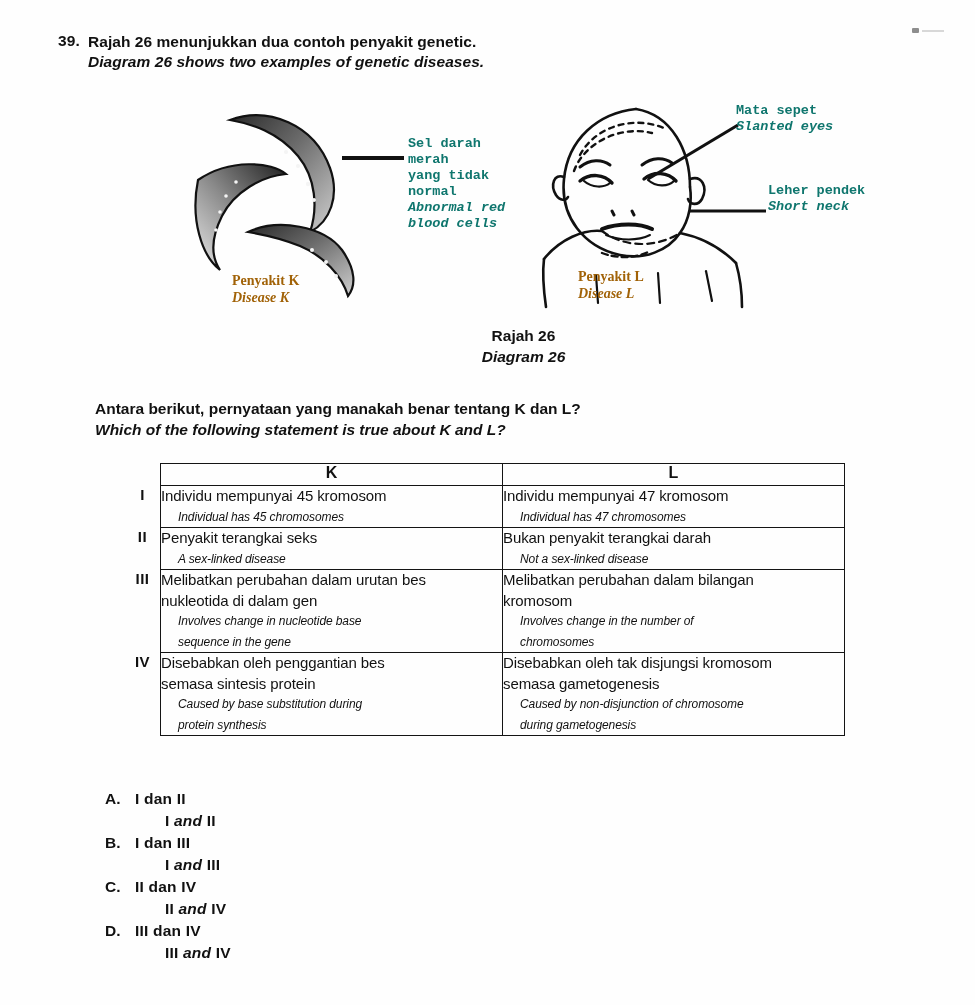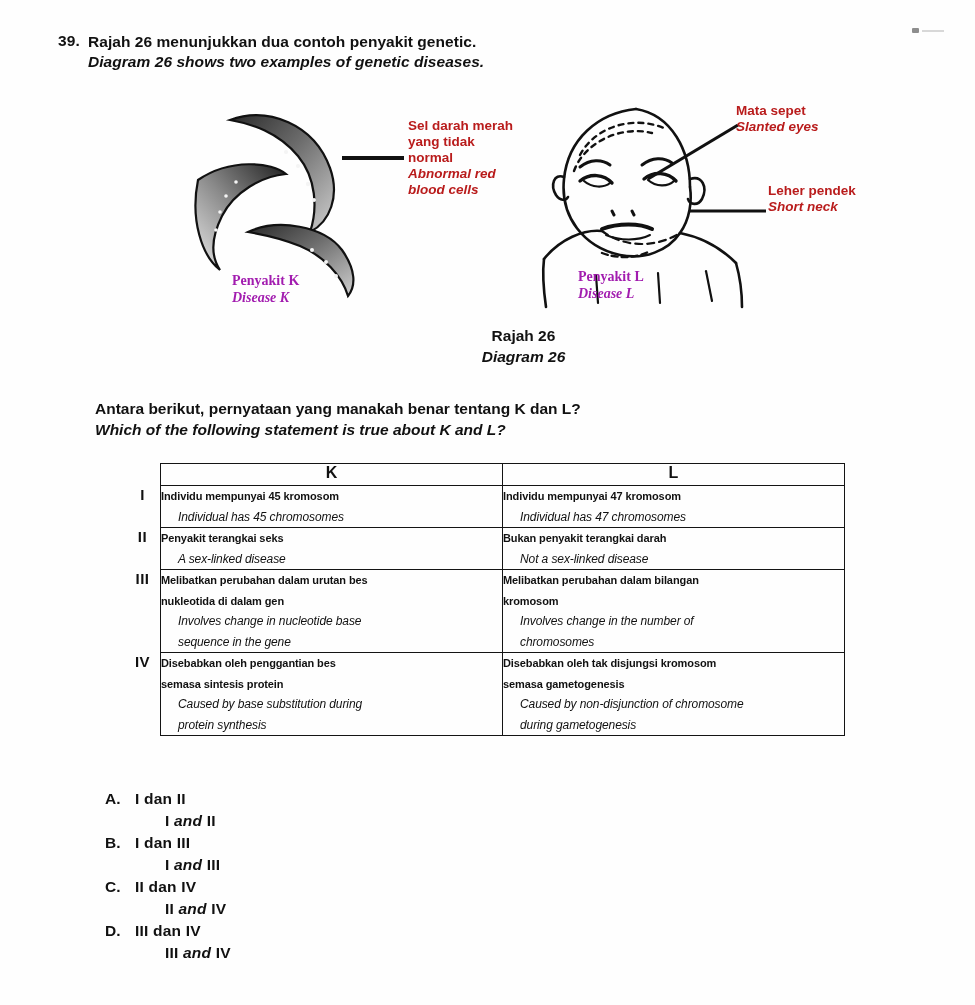--- a/index.html
+++ b/index.html
@@ -70,37 +70,37 @@
   }
 
   .fig {
     position: absolute;
   }
   .fig-left { left: 190px; top: 5px; width: 330px; height: 210px; }
   .fig-right { left: 540px; top: 0px; width: 340px; height: 215px; }
 
   .callout {
     position: absolute;
-    font-family: Liberation Sans, sans-serif;
-    color: #b91c1c;
+    font-family: Liberation Mono, monospace;
+    color: #0f766e;
   }
   .callout .ln {
     font-size: 13.5px;
     line-height: 16px;
     font-weight: 700;
   }
   .callout .ln.it {
     font-style: italic;
   }
 
   .disease-label {
     position: absolute;
     font-family: "Liberation Serif", serif;
     font-weight: 700;
-    color: #a21caf;
+    color: #a16207;
   }
   .disease-label .ln {
     font-size: 14px;
     line-height: 17px;
   }
   .disease-label .ln.it { font-style: italic; }
 
   
   .dia-caption {
     position: absolute;
@@ -174,23 +174,23 @@
   }
   td.hd {
     border: 1.6px solid #141414;
     text-align: center;
     font-size: 16px;
     font-weight: 600;
     padding: 2px 0 3px 0;
     height: 21px;
   }
   .cell .t-bm {
-    font-size: 11px;
+    font-size: 15px;
     line-height: 20.5px;
-    font-weight: 700;
+    font-weight: 400;
     letter-spacing: -0.1px;
   }
   .cell .t-en {
     font-size: 12px;
     line-height: 20.5px;
     font-style: italic;
     font-weight: 400;
     letter-spacing: -0.1px;
     margin-left: 17px;
   }
@@ -303,21 +303,21 @@
           <circle cx="30" cy="112" r="1.8"></circle>
             <circle cx="26" cy="130" r="1.8"></circle>
           <circle cx="122" cy="150" r="2"></circle>
             <circle cx="136" cy="162" r="2"></circle>
           <circle cx="146" cy="176" r="2"></circle>
         </g>
 
         <line x1="152" y1="58" x2="214" y2="58" stroke="#111" stroke-width="4"></line>
       </svg>
 
-      <div class="callout" style="left:218px; top:18px;">
+      <div class="callout" style="left:218px; top:36px;">
         <div class="ln">Sel darah merah</div>
         <div class="ln">yang tidak normal</div>
         <div class="ln it">Abnormal red</div>
         <div class="ln it">blood cells</div>
       </div>
 
       <div class="disease-label" style="left:42px; top:172px;">
         <div class="ln">Penyakit K</div>
         <div class="ln it">Disease K</div>
       </div>

